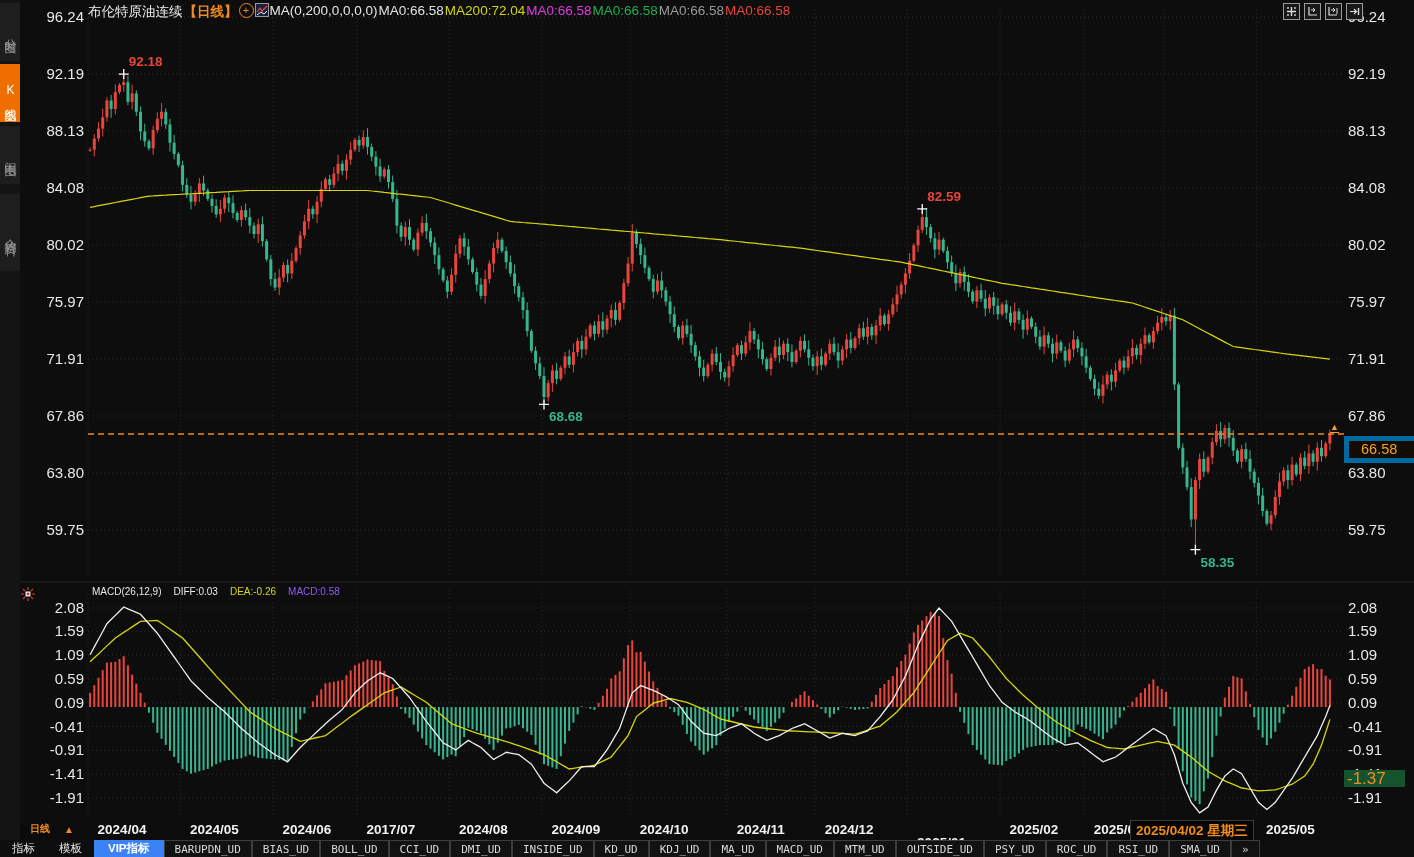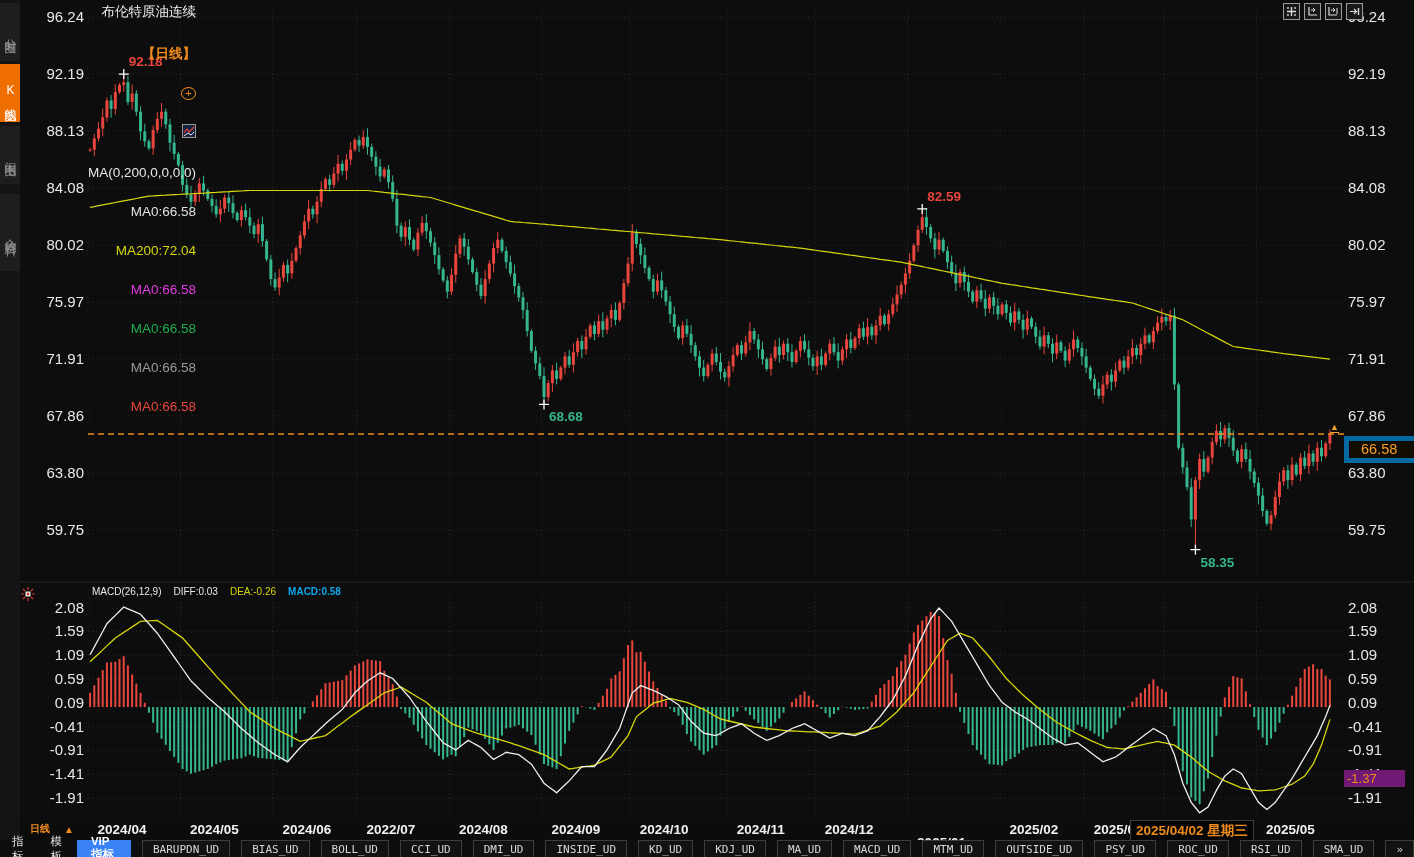--- a/index.html
+++ b/index.html
@@ -7,22 +7,22 @@
        font-family:"Liberation Sans",sans-serif;-webkit-font-smoothing:antialiased;}
 
   
   #sidebar{position:absolute;left:0;top:0;width:20px;height:857px;background:#141414;z-index:30;}
   .side-tab{position:absolute;left:0;width:20px;display:flex;align-items:center;justify-content:center;
             writing-mode:vertical-rl;text-orientation:upright;font-size:12px;color:#8f8f8f;
             background:#1e1e1e;cursor:pointer;letter-spacing:2px;}
   .side-tab.active{color:#fff;}
 
   
-  #top-header{position:absolute;left:88px;top:3px;height:18px;display:flex;align-items:flex-end;
-              gap:24px;font-size:13.5px;color:#e6e6e6;z-index:20;white-space:nowrap;flex-direction:column;}
+  #top-header{position:absolute;left:88px;top:3px;height:18px;display:flex;align-items:flex-start;
+              gap:1px;font-size:13.5px;color:#e6e6e6;z-index:20;white-space:nowrap;}
   .hdr-title{color:#efefef;}
   .hdr-period{font-weight:bold;}
   .plus-badge{display:inline-flex;width:13px;height:13px;border:1px solid #f08c1e;border-radius:50%;
               color:#f08c1e;font-size:11px;line-height:11px;align-items:center;justify-content:center;}
   .mini-chart-icon{display:inline-block;}
 
   #win-buttons{position:absolute;left:1283px;top:3px;display:flex;gap:4px;z-index:20;}
   .win-btn{width:15px;height:15px;border:1px solid #9a9a9a;background:#181818;display:flex;
            align-items:center;justify-content:center;cursor:pointer;}
 
@@ -31,43 +31,43 @@
 
   
   #price-box{position:absolute;left:1344px;top:436px;width:64px;height:17px;border:5px solid #0369a1;
              background:#120c02;color:#f6a02a;font-size:14.5px;line-height:17px;padding-left:12px;z-index:22;}
   #price-arrow{position:absolute;left:1330px;top:423px;color:#f6a02a;font-size:9px;z-index:22;
                border-bottom:1px solid #f6a02a;line-height:9px;}
 
   
   #macd-header{position:absolute;left:92px;top:586px;display:flex;gap:12px;font-size:10px;z-index:20;white-space:nowrap;}
 
-  #macd-marker{position:absolute;left:1344px;top:770px;width:58px;height:17px;background:#701a75;
-               color:#f08c1e;font-size:13px;line-height:17px;padding-left:3px;z-index:22;}
+  #macd-marker{position:absolute;left:1344px;top:770px;width:58px;height:17px;background:#14532d;
+               color:#f08c1e;font-size:17px;line-height:17px;padding-left:3px;z-index:22;}
 
   #indicator-gear{position:absolute;left:21px;top:587px;z-index:20;}
 
   
   #timeline{position:absolute;left:0;top:819px;width:1414px;height:21px;background:#0c0c0c;z-index:10;}
   #period-label{position:absolute;left:30px;top:3px;color:#f08c1e;font-size:10px;font-weight:bold;cursor:pointer;}
   #period-arrow{position:absolute;left:64px;top:5px;color:#f08c1e;font-size:10px;cursor:pointer;}
   .month-label{position:absolute;top:3px;transform:translateX(-50%);color:#f2f2f2;font-size:13.5px;font-weight:bold;}
   #date-box{position:absolute;left:1130px;top:1px;padding:1px 5px;background:#060606;border:1px solid #3c3c3c;
             color:#f08c1e;font-size:13.5px;font-weight:bold;z-index:15;white-space:nowrap;}
 
   #watermark{position:absolute;left:1278px;top:800px;font-size:40px;letter-spacing:2px;color:#b4b4b4;
              z-index:18;font-weight:400;margin-top:48px;}
 
   
   #bottom-toolbar{position:absolute;left:0;top:840px;width:1414px;height:17px;background:#0e0e0e;
                   display:flex;align-items:stretch;z-index:30;font-size:11.5px;}
   .tb-plain{color:#e8e8e8;padding:1px 12px;display:flex;align-items:center;cursor:pointer;}
   .tb-vip{color:#fff;padding:1px 14px;display:flex;align-items:center;cursor:pointer;font-weight:bold;}
   .tb-cell{color:#d8d8d8;padding:1px 10px;display:flex;align-items:center;cursor:pointer;
-           border:1px solid #3d3d3d;border-bottom:none;background:#121212;margin-left:11px;
+           border:1px solid #3d3d3d;border-bottom:none;background:#121212;margin-left:0;
            font-family:"DejaVu Sans Mono",monospace;font-size:11px;}
 </style>
 </head>
 <body>
 
 <div id="app">
 
   <aside id="sidebar">
     <div class="side-tab" style="top:3px;height:58px">分时图</div>
     <div class="side-tab active" style="top: 64px; height: 58px; background: rgb(238, 111, 0);">K线图</div>
@@ -1114,21 +1114,21 @@
       <polyline points="90.1,654.7 94.3,646.9 98.5,639.2 102.7,631.5 106.9,623.7 111.1,619.5 115.3,615.4 119.5,611.2 123.7,607.0 127.9,608.8 132.1,610.6 136.3,612.4 140.5,614.2 144.7,619.0 148.9,623.7 153.1,628.5 157.3,633.2 161.5,639.2 165.8,645.1 170.0,651.1 174.2,657.0 178.4,663.0 182.6,669.0 186.8,674.9 191.0,680.9 195.2,685.0 199.4,689.2 203.6,693.4 207.8,697.5 212.0,701.1 216.2,704.7 220.4,708.2 224.6,711.8 228.8,716.0 233.0,720.1 237.2,724.3 241.4,728.5 245.6,732.0 249.8,735.6 254.0,739.2 258.2,742.8 262.4,745.7 266.6,748.7 270.8,751.7 275.0,754.7 279.2,757.0 283.4,759.4 287.6,761.8 291.8,757.0 296.0,752.3 300.2,747.5 304.4,743.6 308.6,739.6 312.8,735.6 317.0,731.7 321.3,727.7 325.5,723.7 329.7,720.1 333.9,716.6 338.1,713.0 342.3,709.4 346.5,703.9 350.7,698.3 354.9,692.8 359.1,688.8 363.3,684.8 367.5,680.9 371.7,678.2 375.9,675.5 380.1,672.8 384.3,674.7 388.5,676.6 392.7,678.5 396.9,683.2 401.1,688.0 405.3,692.8 409.5,697.5 413.7,703.5 417.9,709.4 422.1,715.4 426.3,721.3 430.5,726.7 434.7,732.0 438.9,737.4 443.1,742.8 447.3,745.1 451.5,747.5 455.7,749.9 459.9,746.7 464.1,743.6 468.3,740.4 472.5,742.8 476.8,745.1 481.0,747.5 485.2,751.5 489.4,755.5 493.6,759.4 497.8,757.0 502.0,754.7 506.2,752.3 510.4,753.1 514.6,753.9 518.8,754.7 523.0,757.8 527.2,761.0 531.4,764.2 535.6,770.5 539.8,776.9 544.0,783.2 548.2,786.4 552.4,789.6 556.6,792.8 560.8,788.8 565.0,784.8 569.2,780.9 573.4,776.1 577.6,771.3 581.8,766.6 586.0,766.6 590.2,766.6 594.4,766.6 598.6,761.0 602.8,755.5 607.0,749.9 611.2,742.8 615.4,735.6 619.6,728.5 623.8,716.6 628.0,704.7 632.3,692.8 636.5,689.2 640.7,685.6 644.9,687.2 649.1,688.8 653.3,690.4 657.5,692.4 661.7,694.5 665.9,696.6 670.1,699.3 674.3,702.0 678.5,704.7 682.7,710.2 686.9,715.8 691.1,721.3 695.3,725.3 699.5,729.3 703.7,733.2 707.9,734.0 712.1,734.8 716.3,735.6 720.5,733.2 724.7,730.9 728.9,728.5 733.1,726.9 737.3,725.3 741.5,723.7 745.7,726.9 749.9,730.1 754.1,733.2 758.3,735.6 762.5,738.0 766.7,740.4 770.9,738.8 775.1,737.2 779.3,735.6 783.5,733.2 787.8,730.9 792.0,728.5 796.2,726.9 800.4,725.3 804.6,723.7 808.8,726.1 813.0,728.5 817.2,730.9 821.4,733.2 825.6,735.6 829.8,738.0 834.0,736.4 838.2,734.8 842.4,733.2 846.6,734.0 850.8,734.8 855.0,735.6 859.2,734.0 863.4,732.4 867.6,730.9 871.8,726.1 876.0,721.3 880.2,716.6 884.4,711.0 888.6,705.5 892.8,699.9 897.0,692.0 901.2,684.0 905.4,676.1 909.6,665.8 913.8,655.5 918.0,645.1 922.2,636.4 926.4,627.7 930.6,619.0 934.8,613.5 939.0,608.0 943.3,612.4 947.5,616.9 951.7,621.3 955.9,628.5 960.1,635.6 964.3,642.8 968.5,649.9 972.7,657.0 976.9,664.2 981.1,671.3 985.3,678.5 989.5,685.6 993.7,691.2 997.9,696.7 1002.1,702.3 1006.3,705.5 1010.5,708.6 1014.7,711.8 1018.9,714.2 1023.1,716.6 1027.3,719.0 1031.5,722.1 1035.7,725.3 1039.9,728.5 1044.1,731.7 1048.3,734.8 1052.5,738.0 1056.7,740.4 1060.9,742.8 1065.1,745.1 1069.3,744.3 1073.5,743.6 1077.7,742.8 1081.9,745.9 1086.1,749.1 1090.3,752.3 1094.5,755.5 1098.8,758.6 1103.0,761.8 1107.2,760.2 1111.4,758.6 1115.6,757.0 1119.8,753.9 1124.0,750.7 1128.2,747.5 1132.4,744.3 1136.6,741.2 1140.8,738.0 1145.0,734.8 1149.2,731.7 1153.4,728.5 1157.6,730.9 1161.8,733.2 1166.0,735.6 1170.2,745.1 1174.4,754.7 1178.6,769.0 1182.8,783.2 1187.0,792.8 1191.2,802.3 1195.4,807.5 1199.6,812.8 1203.8,809.9 1208.0,807.0 1212.2,798.7 1216.4,790.4 1220.6,783.2 1224.8,776.1 1229.0,772.5 1233.2,769.0 1237.4,771.3 1241.6,773.7 1245.8,780.9 1250.0,788.0 1254.2,795.1 1258.5,802.3 1262.7,805.9 1266.9,809.4 1271.1,805.9 1275.3,802.3 1279.5,796.3 1283.7,790.4 1287.9,784.4 1292.1,778.5 1296.3,771.3 1300.5,764.2 1304.7,757.0 1308.9,749.9 1313.1,742.8 1317.3,735.6 1321.5,726.1 1325.7,716.6 1329.9,705.6 " fill="none" stroke="#eeeeee" stroke-width="1.3"></polyline>
     </svg>
 
   <div id="price-arrow">▲</div>
   <div id="price-box">66.58</div>
 
   <div id="macd-header">
     <span style="color: rgb(232, 232, 232);">MACD(26,12,9)</span>
     <span style="color: rgb(232, 232, 232);">DIFF:0.03</span>
     <span style="color: rgb(214, 214, 10);">DEA:-0.26</span>
-    <span style="color: #0ea5e9; font-weight: bold;">MACD:0.58</span>
+    <span style="color: #8b5cf6;">MACD:0.58</span>
   </div>
 
   <div id="macd-marker">-1.37</div>
 
   <div id="indicator-gear">
     <svg width="14" height="14">
       <g stroke="#d33a2f" stroke-width="1.2">
         <path d="M7 0v3M7 11v3M0 7h3M11 7h3M2 2l2 2M10 10l2 2M12 2l-2 2M4 10l-2 2"></path>
       </g>
       <rect x="4.5" y="4.5" width="5" height="5" fill="#f2f2f2"></rect>
@@ -1136,21 +1136,21 @@
     </svg>
   </div>
 
   <div id="timeline">
     <span id="period-label">日线</span>
     <span id="period-arrow">▲</span>
     <div id="month-labels">
         <span class="month-label" style="left: 122px;">2024/04</span>
         <span class="month-label" style="left: 214.459px;">2024/05</span>
         <span class="month-label" style="left: 306.919px;">2024/06</span>
-        <span class="month-label" style="left: 390.973px;">2022/07</span>
+        <span class="month-label" style="left: 390.973px;">2017/07</span>
         <span class="month-label" style="left: 483.432px;">2024/08</span>
         <span class="month-label" style="left: 575.892px;">2024/09</span>
         <span class="month-label" style="left: 664.149px;">2024/10</span>
         <span class="month-label" style="left: 760.811px;">2024/11</span>
         <span class="month-label" style="left: 849.068px;">2024/12</span>
         <span class="month-label" style="left: 941.527px; margin-top: 13px;">2025/01</span>
         <span class="month-label" style="left: 1033.99px;">2025/02</span>
         <span class="month-label" style="left: 1118.04px;">2025/03</span>
         <span class="month-label" style="left: 1197.89px;">2025/04</span>
         <span class="month-label" style="left: 1290.35px;">2025/05</span>

